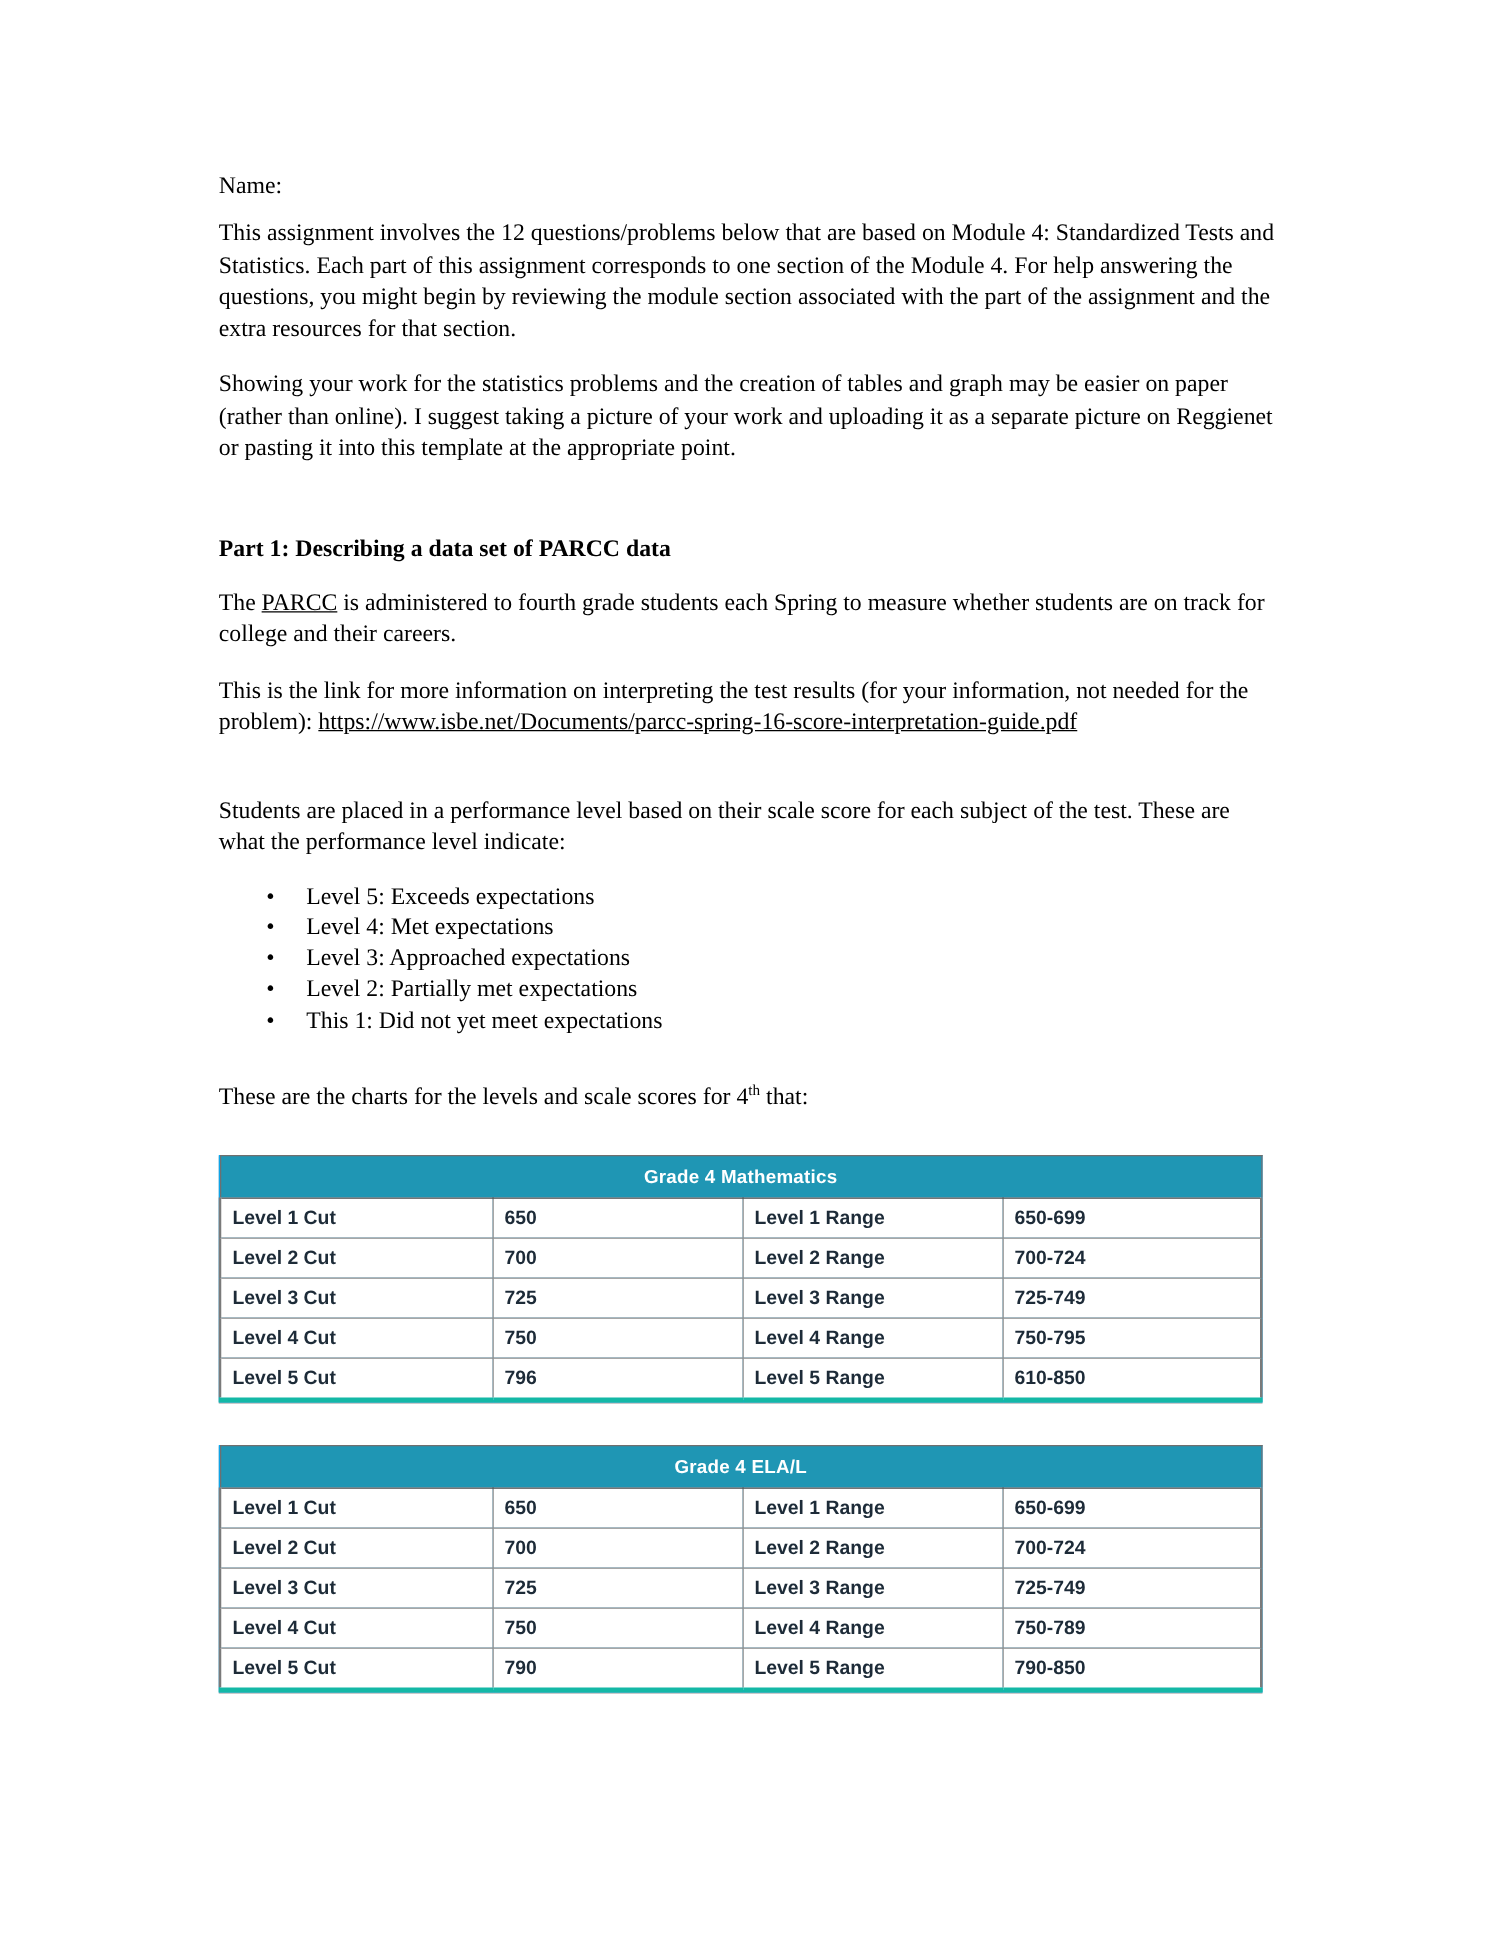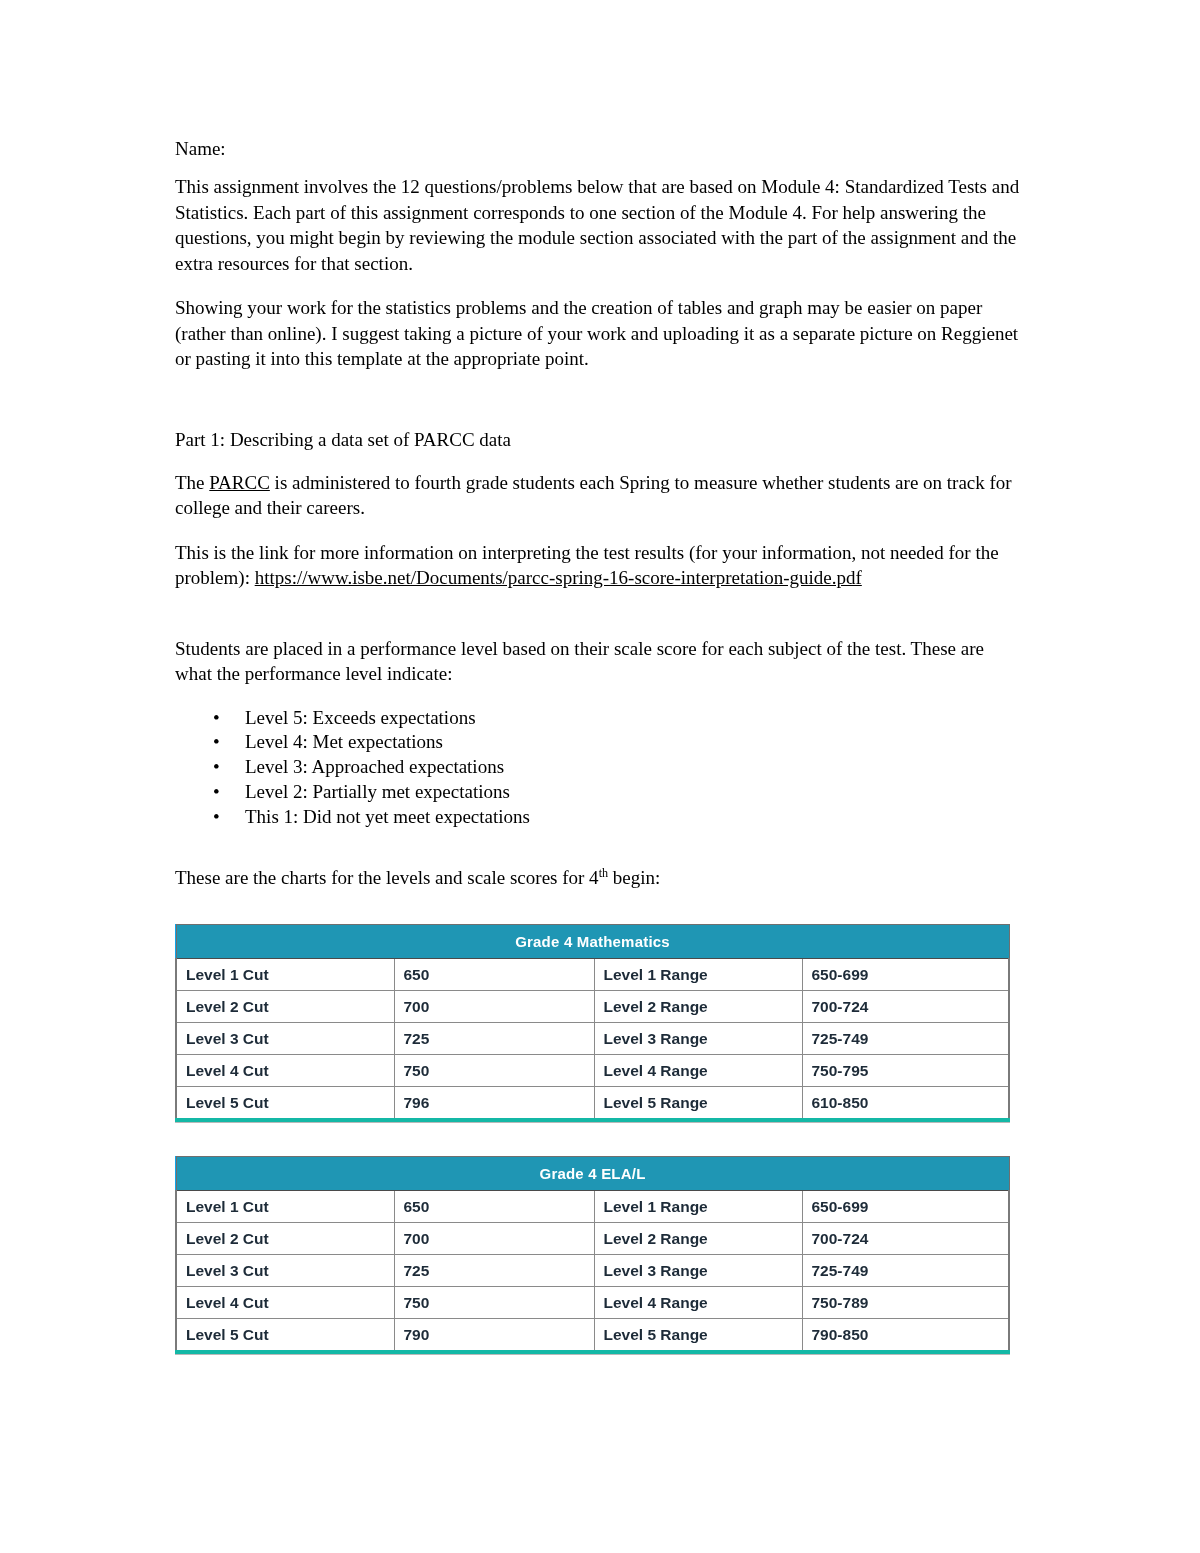--- a/index.html
+++ b/index.html
@@ -47,21 +47,21 @@
     letter-spacing: 0.1px;
   }
   p.para {
     font-size: 19px;
     line-height: 25.5px;
     margin: 0 0 19px 0;
     text-align: left;
   }
   h2.part-heading {
     font-size: 19px;
-    font-weight: normal;
+    font-weight: bold;
     line-height: 26px;
     margin: 0 0 17px 0;
   }
   .spacer-lg { height: 36px; }
   .spacer-md { height: 26px; }
   .spacer-sm { height: 14px; }
 
   a.doc-link,
   .underlined {
     color: #000000;
@@ -167,21 +167,21 @@
     <ul class="level-list">
       <li><span class="bullet-dot">•</span><span>Level 5: Exceeds expectations</span></li>
       <li><span class="bullet-dot">•</span><span>Level 4: Met expectations</span></li>
       <li><span class="bullet-dot">•</span><span>Level 3: Approached expectations</span></li>
       <li><span class="bullet-dot">•</span><span>Level 2: Partially met expectations</span></li>
       <li><span class="bullet-dot">•</span><span>This 1: Did not yet meet expectations</span></li>
     </ul>
 
     <div class="spacer-lg"></div>
 
-    <p class="para"><span>These are the charts for the levels and scale scores for 4</span><sup class="ord">th</sup><span> begin:</span></p>
+    <p class="para"><span>These are the charts for the levels and scale scores for 4</span><sup class="ord">th</sup><span> that:</span></p>
 
     <div class="spacer-sm"></div>
 
     <div class="score-table-wrap">
       <table class="score-table">
         <colgroup>
             <col class="c1">
             <col class="c2">
             <col class="c3">
             <col class="c4">

